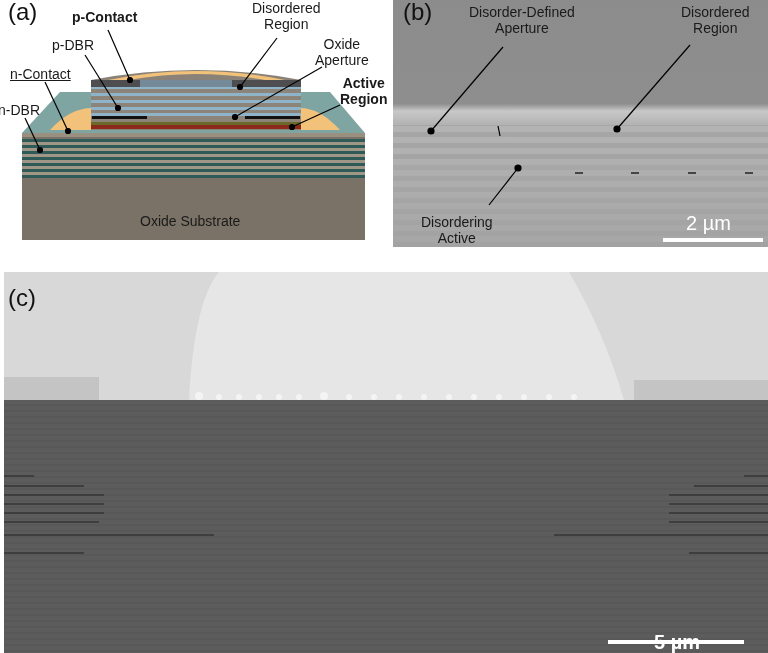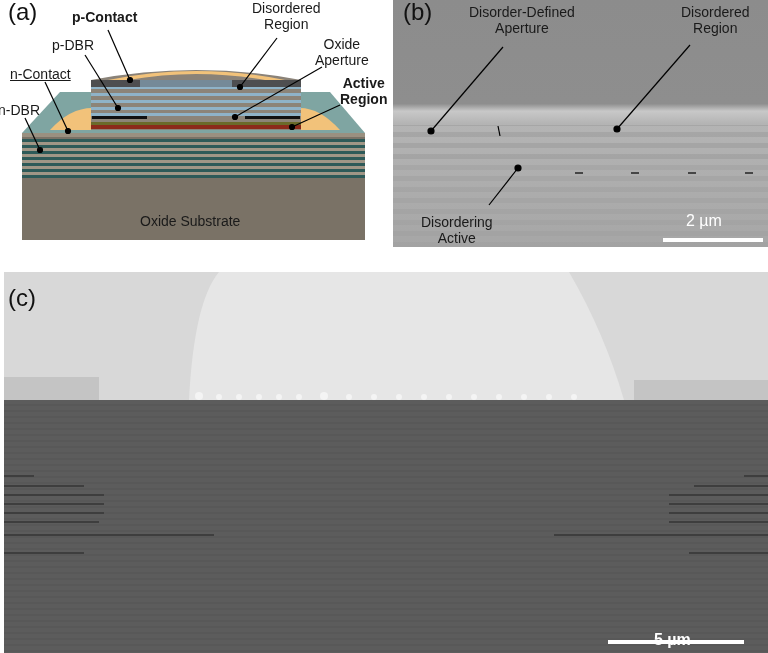--- a/index.html
+++ b/index.html
@@ -1,21 +1,21 @@
 <!DOCTYPE html>
 <html><head>
 <meta charset="utf-8">
 <style>
   html,body{margin:0;padding:0;background:#fff;}
   body{width:768px;height:653px;position:relative;overflow:hidden;font-family:"Liberation Sans",sans-serif;}
   .panel{position:absolute;overflow:hidden;}
   .lbl{position:absolute;font-size:14px;color:#1a1a1a;text-align:center;line-height:16px;white-space:nowrap;}
   .plabel{position:absolute;font-size:24px;color:#111;}
   svg{position:absolute;left:0;top:0;}
-  .scale-txt{position:absolute;color:#fff;font-size:16px;}
+  .scale-txt{position:absolute;color:#fff;font-size:20px;}
   .scale-bar{position:absolute;background:#fff;height:4px;}
 </style>
 </head>
 <body>
 
 <div class="panel" style="left:0;top:0;width:390px;height:250px;background:#fff;">
   <svg width="390" height="250">
 
     <polygon points="22,133 365,133 365,240 22,240" fill="#7a7266"></polygon>
 

